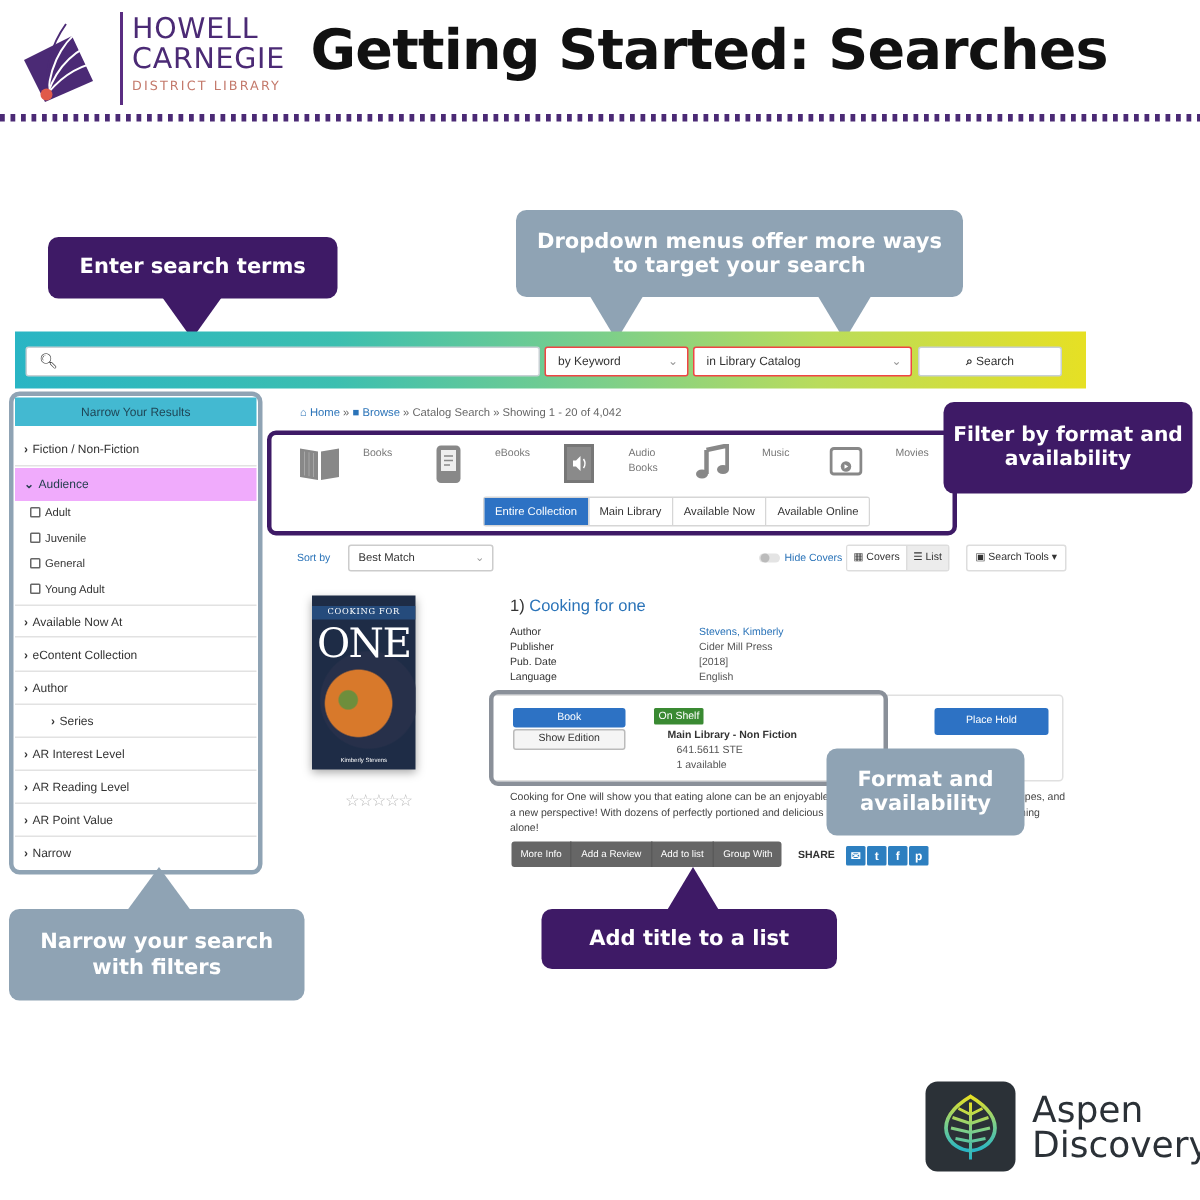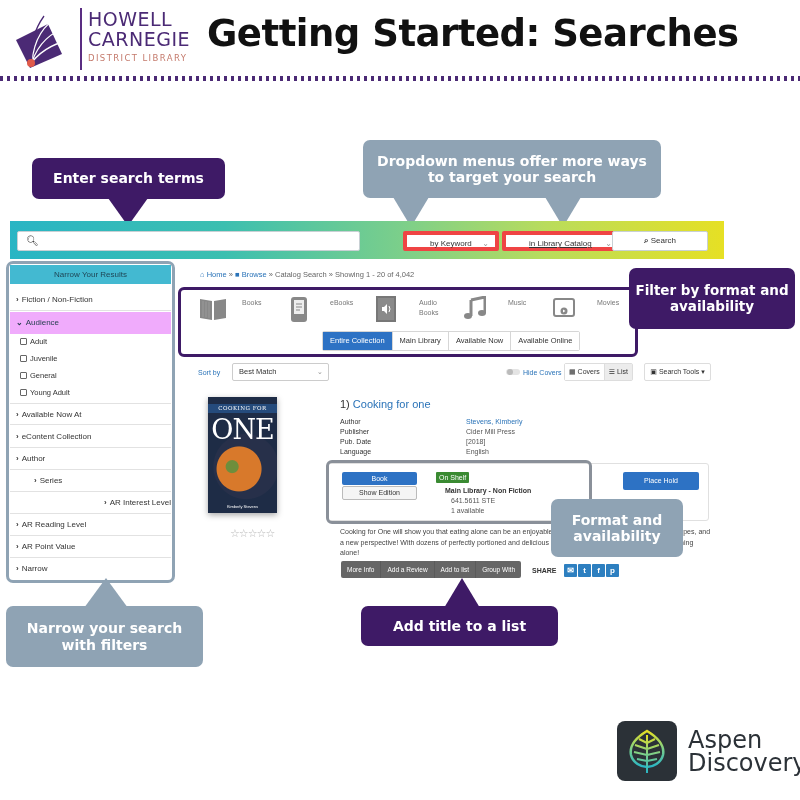--- a/index.html
+++ b/index.html
@@ -26,22 +26,22 @@
     font-family: "DejaVu Sans", sans-serif; line-height: 1.15; }
   .callout.purple { background: #3e1a66; }
   .callout.gray { background: #8fa3b4; }
   .tri-down, .tri-up { position: absolute; width: 0; height: 0; }
 
   
   .search-band { left: 10px; top: 221px; width: 714px; height: 38px;
     background: linear-gradient(90deg, #29b5c4 0%, #3cbfb0 30%, #7ccf8a 55%, #b9dc5c 75%, #e6e024 100%); }
   .search-input { left: 17px; top: 231px; width: 343px; height: 20px; background: #fff; border: 1px solid #c8d0d4; border-radius: 2px; }
   .search-input .mag { position: absolute; left: 8px; top: 3px; font-size: 10px; color: #333; }
-  .select-box { top: 231px; height: 20px; background: #fff; border: 4px solid #ef4444; border-radius: 2px;
-    font-size: 8px; color: #333; padding-left: 23px; line-height: 18px; margin-left: 40px; }
+  .select-box { top: 231px; height: 20px; background: #fff; border: 1px solid #ef4444; border-radius: 2px;
+    font-size: 8px; color: #333; padding-left: 8px; line-height: 18px; }
   .select-box .chev { position: absolute; right: 6px; top: 0; color: #999; font-size: 8px; }
   .search-btn { left: 612px; top: 231px; width: 96px; height: 20px; background: #fff; border: 1px solid #c8d0d4;
     border-radius: 2px; font-size: 8px; text-align: center; line-height: 18px; color: #333; }
 
   
   .sidebar-frame { left: 6px; top: 261px; width: 169px; height: 322px; border: 3px solid #8fa3b4; border-radius: 7px; background: #fff; }
   .sidebar-head { left: 10px; top: 265px; width: 161px; height: 19px; background: #43b9d1; color: #1f4656;
     font-size: 8px; text-align: center; line-height: 19px; }
   .fitem { position: absolute; left: 10px; width: 161px; height: 22px; border-bottom: 1px solid #e2e2e2;
     font-size: 8px; color: #333; line-height: 22px; padding-left: 6px; }
@@ -135,33 +135,33 @@
   <div class="l1">HOWELL</div>
   <div class="l2">CARNEGIE</div>
   <div class="l3">DISTRICT LIBRARY</div>
 </div>
 <div class="abs page-title">Getting Started: Searches</div>
 <div class="abs dotted-rule"></div>
 
 <div class="callout purple" style="left:32px;top:158px;width:193px;height:41px;font-size:14px;">Enter search terms</div>
 <div class="tri-down" style="left:108px;top:198px;border-left:20px solid transparent;border-right:20px solid transparent;border-top:28px solid #3e1a66;"></div>
 
-<div class="callout gray" style="left:344px;top:140px;width:298px;height:58px;font-size:14px;padding:0 14px;margin-left:19px;">Dropdown menus offer more ways to target your search</div>
+<div class="callout gray" style="left:344px;top:140px;width:298px;height:58px;font-size:14px;padding:0 14px;">Dropdown menus offer more ways to target your search</div>
 <div class="tri-down" style="left:393px;top:197px;border-left:18px solid transparent;border-right:18px solid transparent;border-top:30px solid #8fa3b4;"></div>
 <div class="tri-down" style="left:545px;top:197px;border-left:18px solid transparent;border-right:18px solid transparent;border-top:30px solid #8fa3b4;"></div>
 
 <div class="abs search-band"></div>
 <div class="abs search-input">
   <span class="mag">🔍︎</span>
 </div>
 <div class="abs select-box" style="left:363px;width:96px;">
   <span>by Keyword</span>
   <span class="chev">⌄</span>
 </div>
-<div class="abs select-box" style="left:462px;width:120px;text-decoration:underline;">
+<div class="abs select-box" style="left:462px;width:146px;">
   <span>in Library Catalog</span>
   <span class="chev">⌄</span>
 </div>
 <div class="abs search-btn">
   <span style="font-weight:bold;">⌕</span>
   <span>Search</span>
 </div>
 
 <div class="abs sidebar-frame"></div>
 <div class="abs sidebar-head">Narrow Your Results</div>
@@ -171,21 +171,21 @@
 
 <div class="chk" style="top:337px;"><span class="box"></span><span>Adult</span></div>
 <div class="chk" style="top:354px;"><span class="box"></span><span>Juvenile</span></div>
 <div class="chk" style="top:371px;"><span class="box"></span><span>General</span></div>
 <div class="chk" style="top:388px;"><span class="box"></span><span>Young Adult</span></div>
 
 <div class="fitem" style="top:403px;border-top:1px solid #e2e2e2;"><span class="car">›</span><span>Available Now At</span></div>
 <div class="fitem" style="top:426px;"><span class="car">›</span><span>eContent Collection</span></div>
 <div class="fitem" style="top:448px;"><span class="car">›</span><span>Author</span></div>
 <div class="fitem" style="top:470px;padding-left:24px;"><span class="car">›</span><span>Series</span></div>
-<div class="fitem" style="top:492px;text-align:right;"><span class="car">›</span><span>AR Interest Level</span></div>
+<div class="fitem" style="top:492px;"><span class="car">›</span><span>AR Interest Level</span></div>
 <div class="fitem" style="top:514px;"><span class="car">›</span><span>AR Reading Level</span></div>
 <div class="fitem" style="top:536px;"><span class="car">›</span><span>AR Point Value</span></div>
 <div class="fitem" style="top:558px;border-bottom:none;"><span class="car">›</span><span>Narrow</span></div>
 
 <div class="tri-up" style="left:84px;top:578px;border-left:22px solid transparent;border-right:22px solid transparent;border-bottom:30px solid #8fa3b4;"></div>
 <div class="callout gray" style="left:6px;top:606px;width:197px;height:61px;font-size:14px;padding:0 8px;">Narrow your search with filters</div>
 
 <div class="abs breadcrumb">
   <span class="lnk">⌂</span>
   <span class="lnk">Home</span>

